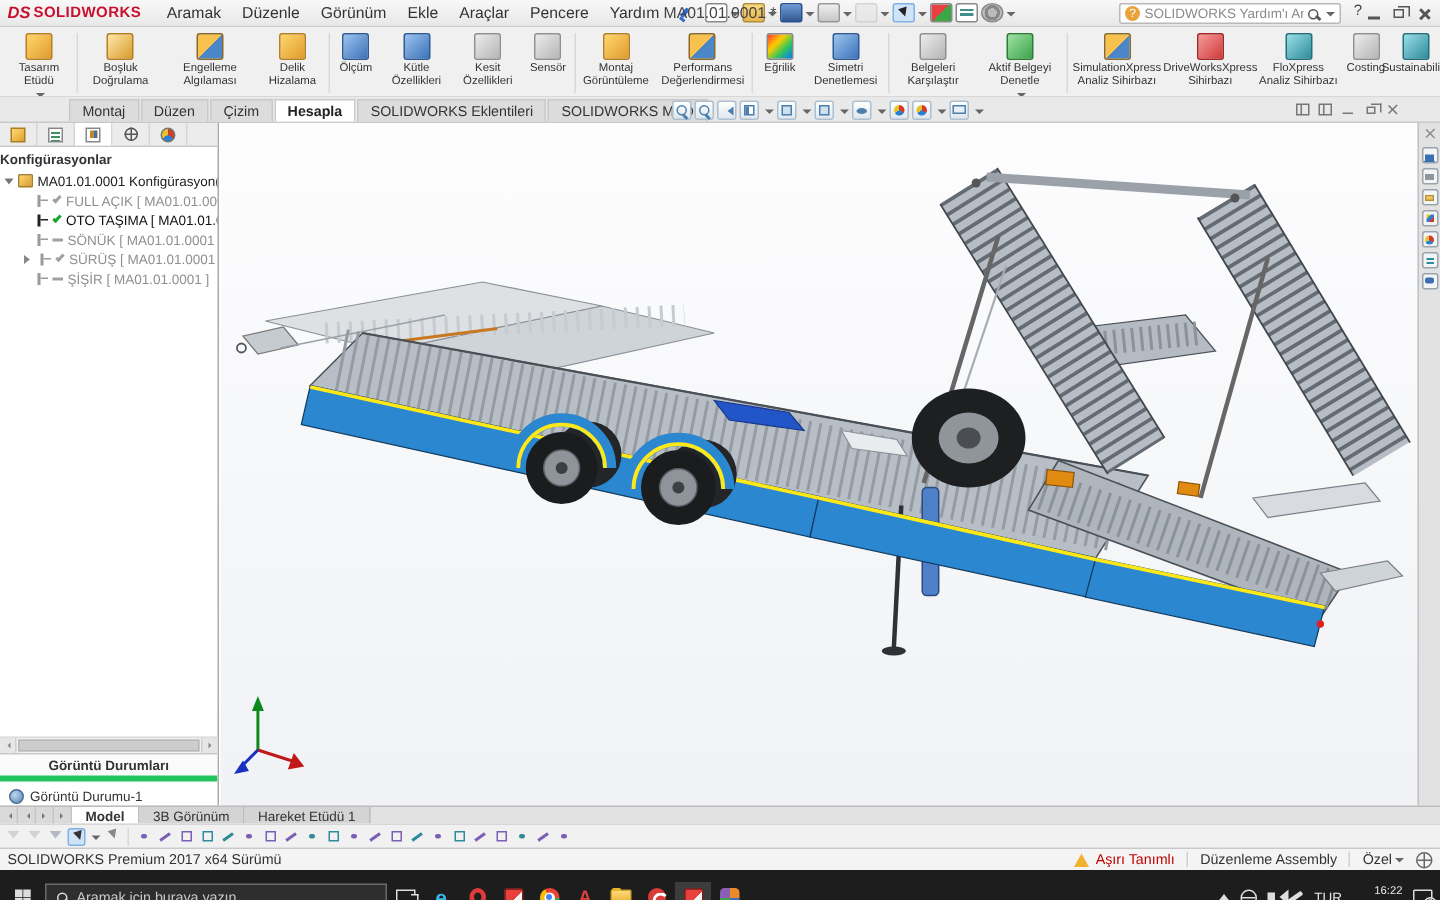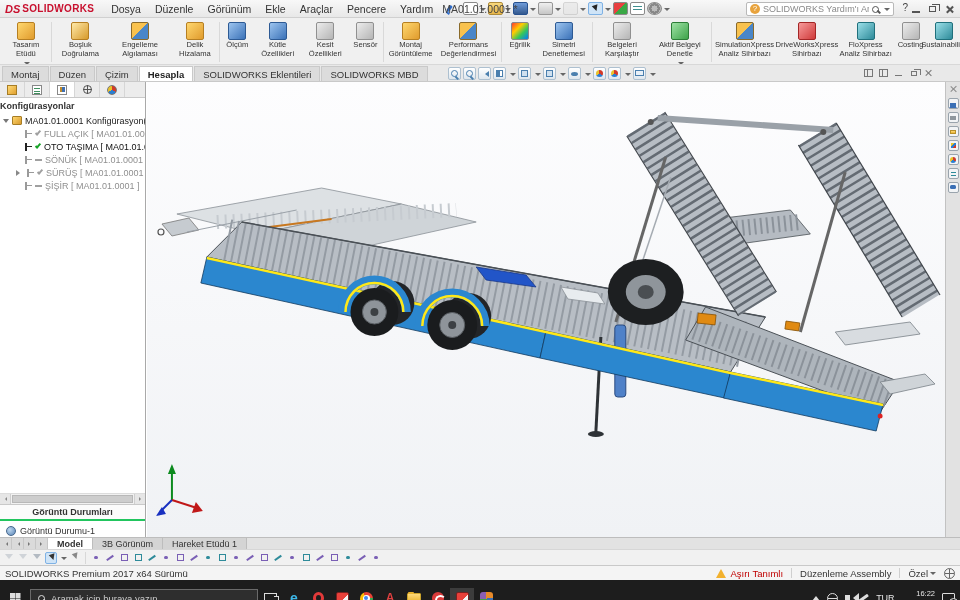--- a/index.html
+++ b/index.html
@@ -64,21 +64,21 @@
   .g-blue{background:linear-gradient(135deg,#9cc4ef,#3b72b8);border:1px solid #2d5a94;}
   .g-teal{background:linear-gradient(135deg,#9adfe8,#2e8b9a);border:1px solid #20707c;}
   .g-grey{background:linear-gradient(135deg,#ececec,#b5b5b5);border:1px solid #909090;}
   .g-rainbow{background:linear-gradient(135deg,#ff3b30 0%,#ffcc00 35%,#34c759 65%,#007aff 100%);border:1px solid #888;}
   .g-red{background:linear-gradient(135deg,#f79a9a,#cf3a3a);border:1px solid #a32626;}
   .g-green{background:linear-gradient(135deg,#9fe2a5,#3da34a);border:1px solid #2c7d37;}
   .g-mixed{background:linear-gradient(135deg,#f9c24e 50%,#4a86c8 50%);border:1px solid #8a6a2a;}
 
   
   .tabrow{position:absolute;top:65px;left:0;right:0;height:17px;background:#e9e9e9;border-bottom:1px solid #c9c9c9;
-          display:flex;align-items:flex-end;font-size:9.5px;}
+          display:flex;align-items:flex-end;font-size:9.5px;padding-left:44px;}
   .ctab{height:15px;padding:0 8px;display:flex;align-items:center;background:#dcdcdc;border:1px solid #c9c9c9;
         border-bottom:none;margin-right:1px;color:#333;white-space:nowrap;}
   .ctab:first-child{margin-left:2px;}
   .ctab.active{background:#fff;font-weight:bold;color:#222;}
   .headsup{position:absolute;left:448px;top:1px;height:15px;display:flex;align-items:center;gap:2px;}
   .hi-sq{width:13px;height:13px;border:1px solid #adc0d0;background:linear-gradient(#fff,#dfe7ee);border-radius:2px;position:relative;}
   .g-mg::after{content:"";position:absolute;left:2px;top:2px;width:5px;height:5px;border:1.5px solid #4a7fae;border-radius:50%;}
   .g-mg::before{content:"";position:absolute;right:1px;bottom:1px;width:4px;height:1.5px;background:#4a7fae;transform:rotate(45deg);}
   .g-cu::after{content:"";position:absolute;inset:2px;border:1px solid #4a7fae;background:#cfe0ef;}
   .g-half::after{content:"";position:absolute;inset:2px;border:1px solid #4a7fae;background:linear-gradient(90deg,#4a7fae 50%,#fff 50%);}
@@ -131,21 +131,21 @@
   .tlabel.activecfg{color:#111;}
   .rootlabel{color:#222;}
   .pspacer{flex:1;}
   .hscroll{height:11px;background:#f1f1f1;border-top:1px solid #dcdcdc;display:flex;align-items:stretch;flex:none;}
   .sarr{width:11px;background:#e6e6e6;border-right:1px solid #cfcfcf;position:relative;}
   .sarr.right{border-right:none;border-left:1px solid #cfcfcf;}
   .sarr::after{content:"";position:absolute;left:3.5px;top:3px;border:2.5px solid transparent;}
   .sarr.left::after{border-right-color:#888;left:2.5px;}
   .sarr.right::after{border-left-color:#888;}
   .sthumb{flex:1;margin:1px;background:#cdcdcd;border:1px solid #b8b8b8;}
-  .dsheader{font-weight:bold;text-align:center;border-top:1px solid #c9c9c9;border-bottom:2px solid #22c55e;
+  .dsheader{font-weight:bold;text-align:center;border-top:1px solid #c9c9c9;border-bottom:4px solid #22c55e;
             padding:2px 0;background:#fbfbfb;flex:none;}
   .dsrow{display:flex;align-items:center;gap:4px;padding:3px 2px 0 6px;height:16px;flex:none;}
   .globe{width:10px;height:10px;border-radius:50%;background:radial-gradient(circle at 35% 35%,#bcd6ee,#5b86b8);border:1px solid #47688e;flex:none;}
 
   
   .viewport{position:absolute;top:82px;left:147px;width:798px;bottom:63px;background:linear-gradient(#fdfdfe,#f0f2f5);}
   .viewport svg{display:block;width:100%;height:100%;}
 
   
   .tpane{position:absolute;top:82px;right:0;width:15px;bottom:63px;background:#e2e2e2;border-left:1px solid #c2c2c2;
@@ -240,21 +240,21 @@
 <body>
 
 <div id="root">
 
   <div class="titlebar">
     <div class="logo">
       <span class="ds">DS</span>
       <span class="sw">SOLIDWORKS</span>
     </div>
     <div class="menu">
-      <span class="mitem">Dosya</span>
+      <span class="mitem">Aramak</span>
       <span class="mitem">Düzenle</span>
       <span class="mitem">Görünüm</span>
       <span class="mitem">Ekle</span>
       <span class="mitem">Araçlar</span>
       <span class="mitem">Pencere</span>
       <span class="mitem">Yardım</span>
     </div>
     <div class="pin"></div>
     <div class="qbar">
       <span class="qslot">

